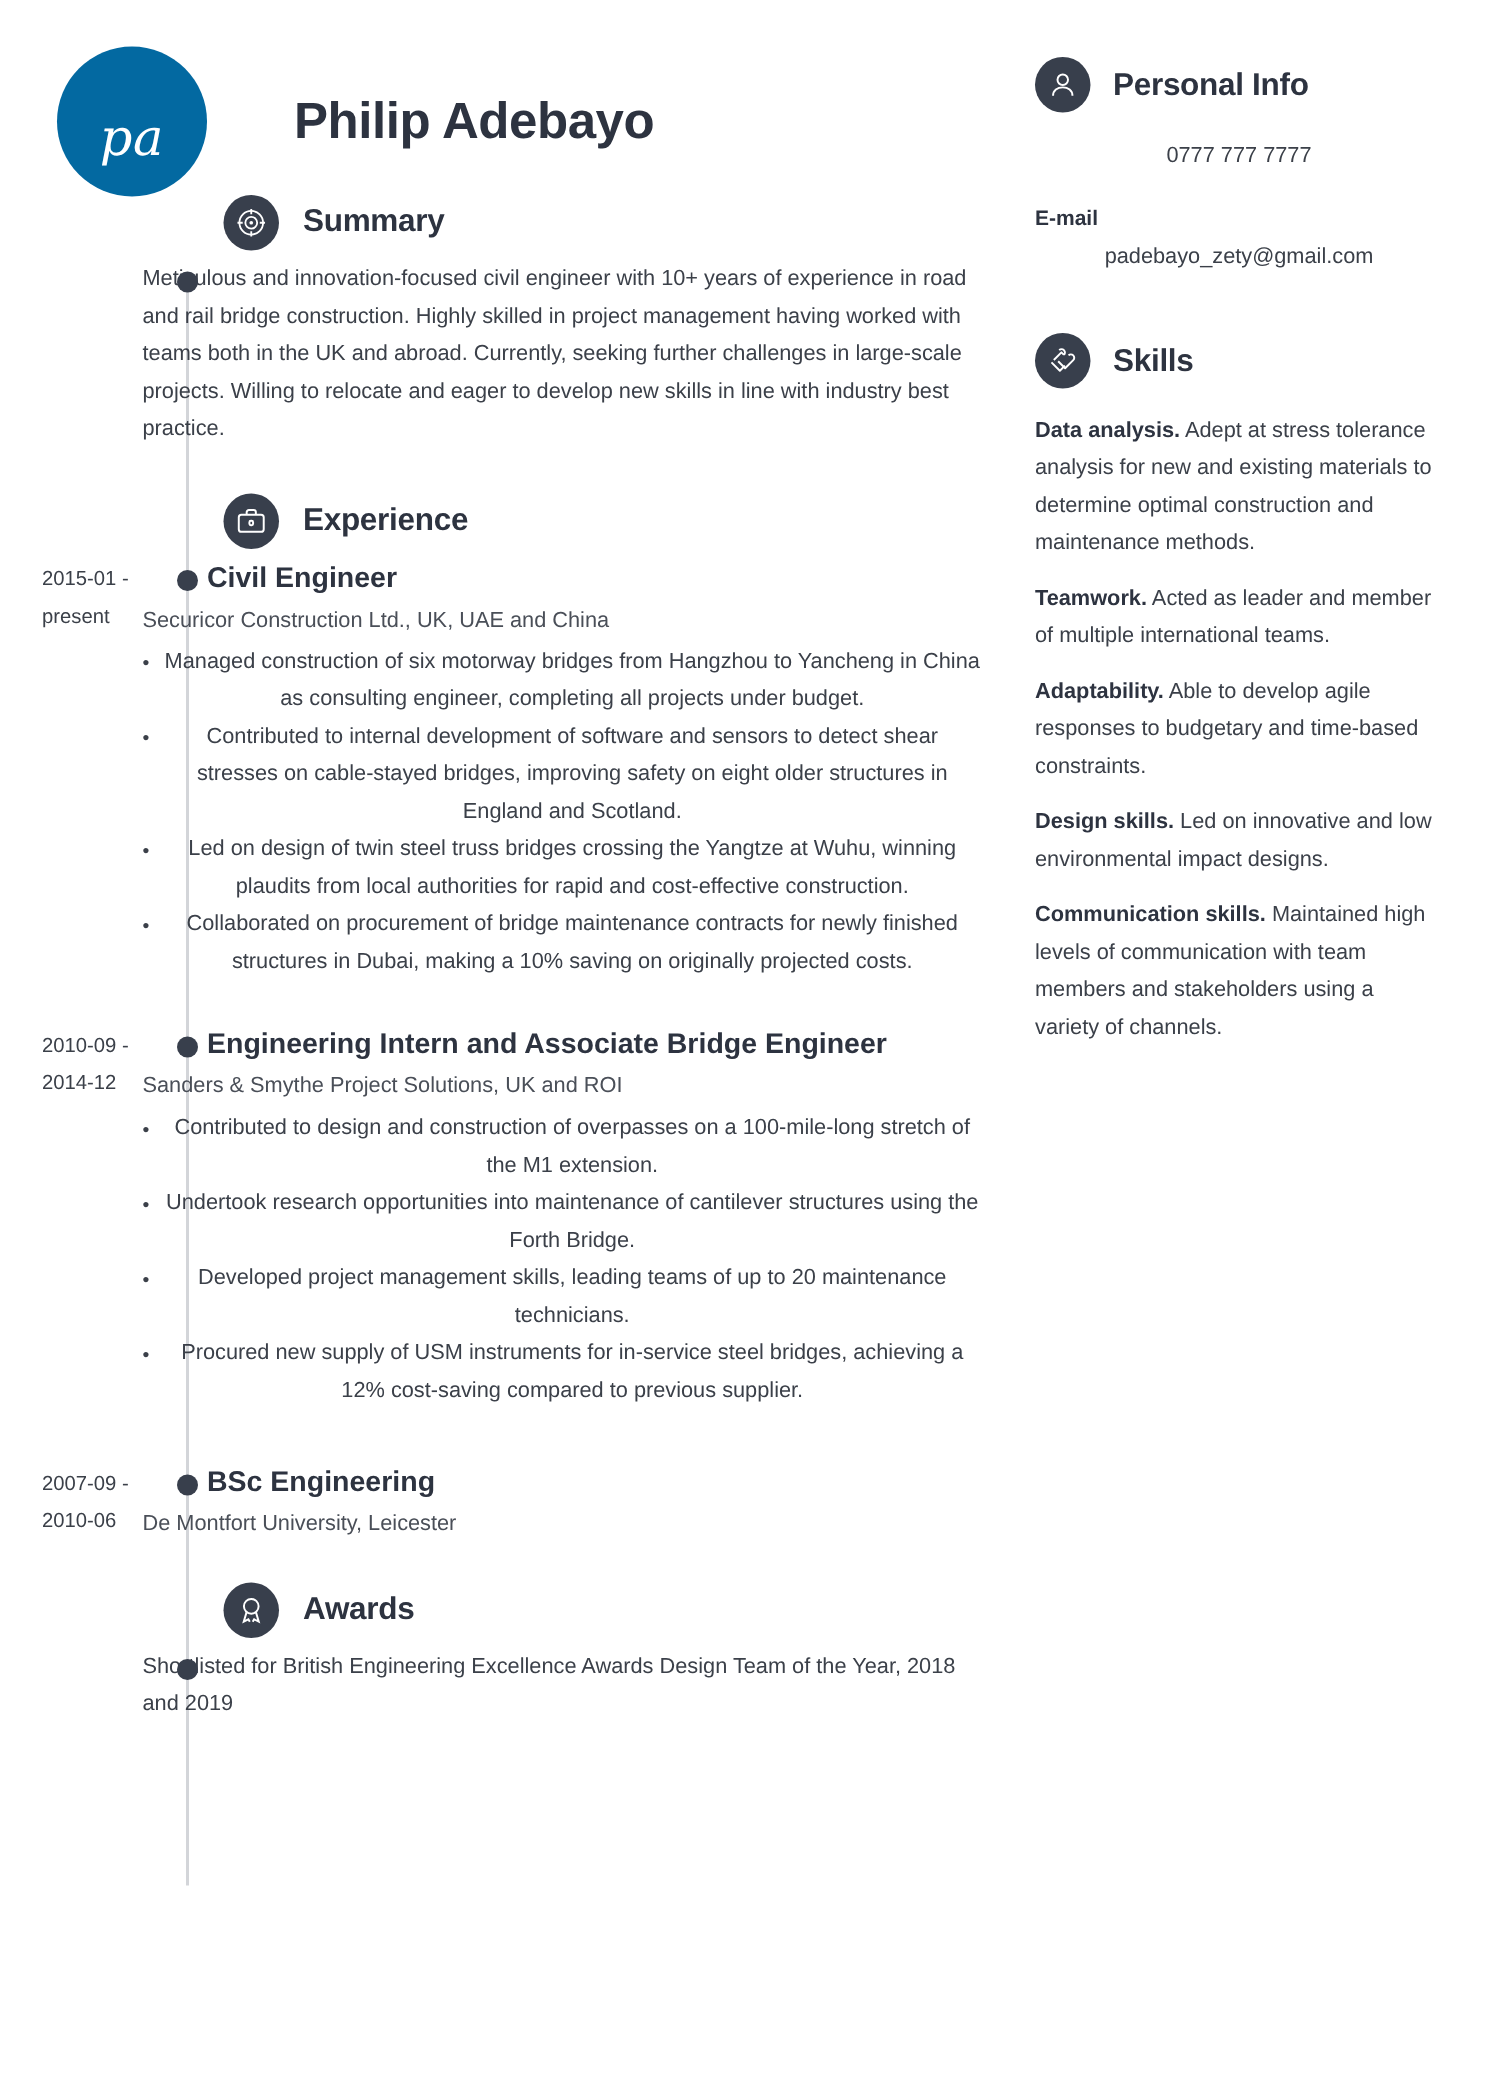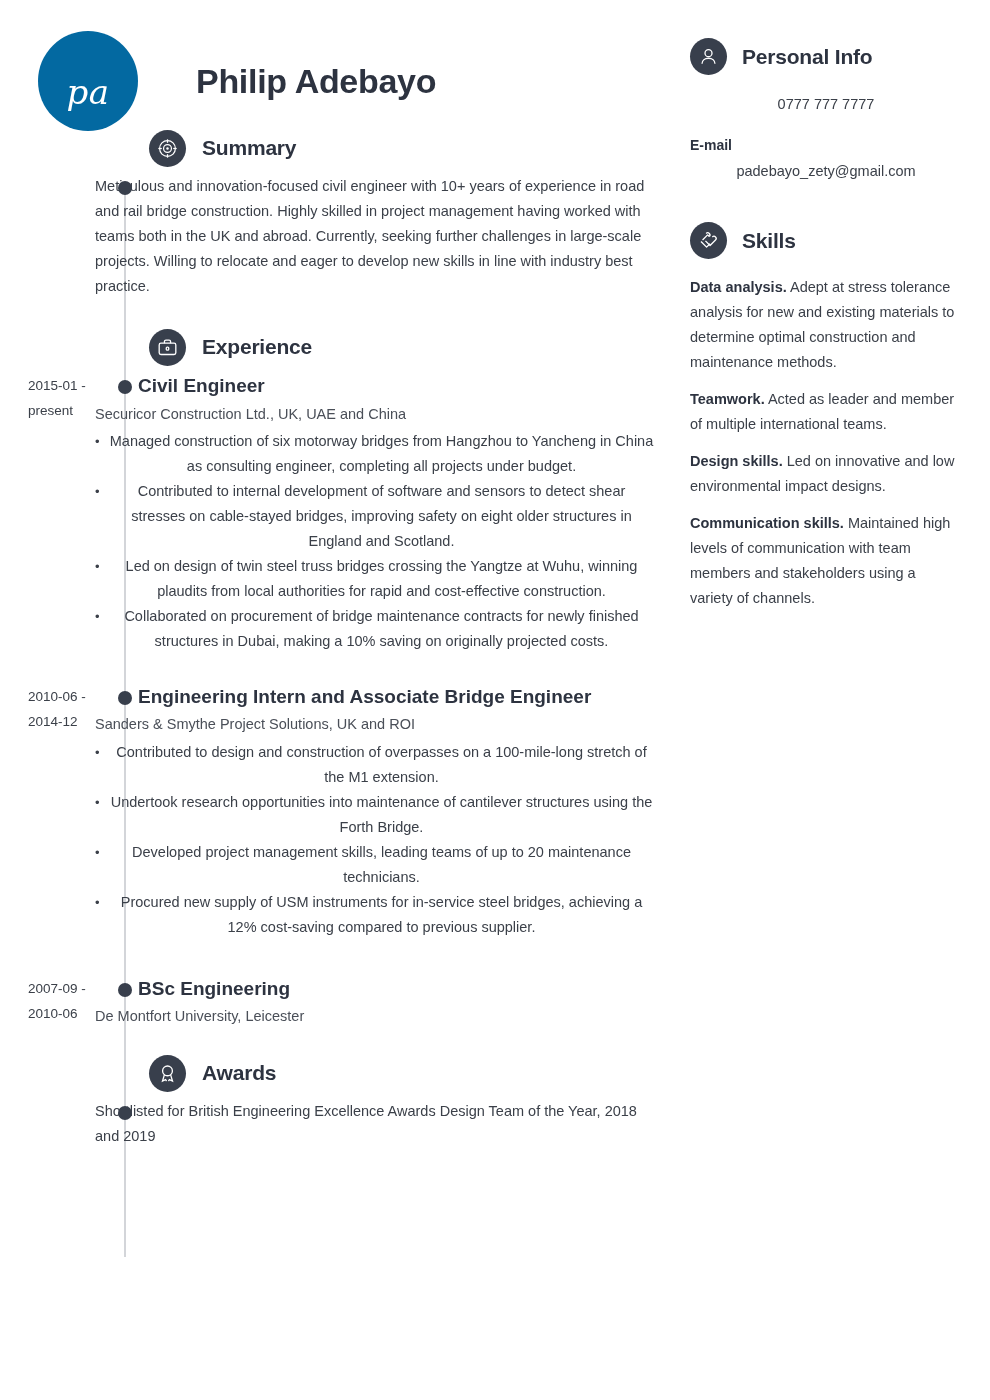--- a/index.html
+++ b/index.html
@@ -284,21 +284,21 @@
           <li>Contributed to internal development of software and sensors to detect shear stresses on cable-stayed bridges, improving safety on eight older structures in England and Scotland.</li>
           <li>Led on design of twin steel truss bridges crossing the Yangtze at Wuhu, winning plaudits from local authorities for rapid and cost-effective construction.</li>
           <li>Collaborated on procurement of bridge maintenance contracts for newly finished structures in Dubai, making a 10% saving on originally projected costs.</li>
         </ul>
       </div>
 
       <div class="gap-md"></div>
 
       <div class="entry">
         <div class="dot"></div>
-        <div class="dates">2010-06 - 2014-12</div>
+        <div class="dates">2010-09 - 2014-12</div>
         <div class="job-title">Engineering Intern and Associate Bridge Engineer</div>
         <div class="sub-title">Sanders &amp; Smythe Project Solutions, UK and ROI</div>
         <ul class="bullets">
           <li>Contributed to design and construction of overpasses on a 100-mile-long stretch of the M1 extension.</li>
           <li>Undertook research opportunities into maintenance of cantilever structures using the Forth Bridge.</li>
           <li>Developed project management skills, leading teams of up to 20 maintenance technicians.</li>
           <li>Procured new supply of USM instruments for in-service steel bridges, achieving a 12% cost-saving compared to previous supplier.</li>
         </ul>
       </div>
     </div>
@@ -373,20 +373,23 @@
         <div class="side-title">Skills</div>
       </div>
 
       <div class="skill-item">
         <b>Data analysis.</b><span> Adept at stress tolerance analysis for new and existing materials to determine optimal construction and maintenance methods.</span>
       </div>
       <div class="skill-item">
         <b>Teamwork.</b><span> Acted as leader and member of multiple international teams.</span>
       </div>
       <div class="skill-item">
+        <b>Adaptability.</b><span> Able to develop agile responses to budgetary and time-based constraints.</span>
+      </div>
+      <div class="skill-item">
         <b>Design skills.</b><span> Led on innovative and low environmental impact designs.</span>
       </div>
       <div class="skill-item">
         <b>Communication skills.</b><span> Maintained high levels of communication with team members and stakeholders using a variety of channels.</span>
       </div>
     </div>
 
   </div>
 
 </div>

